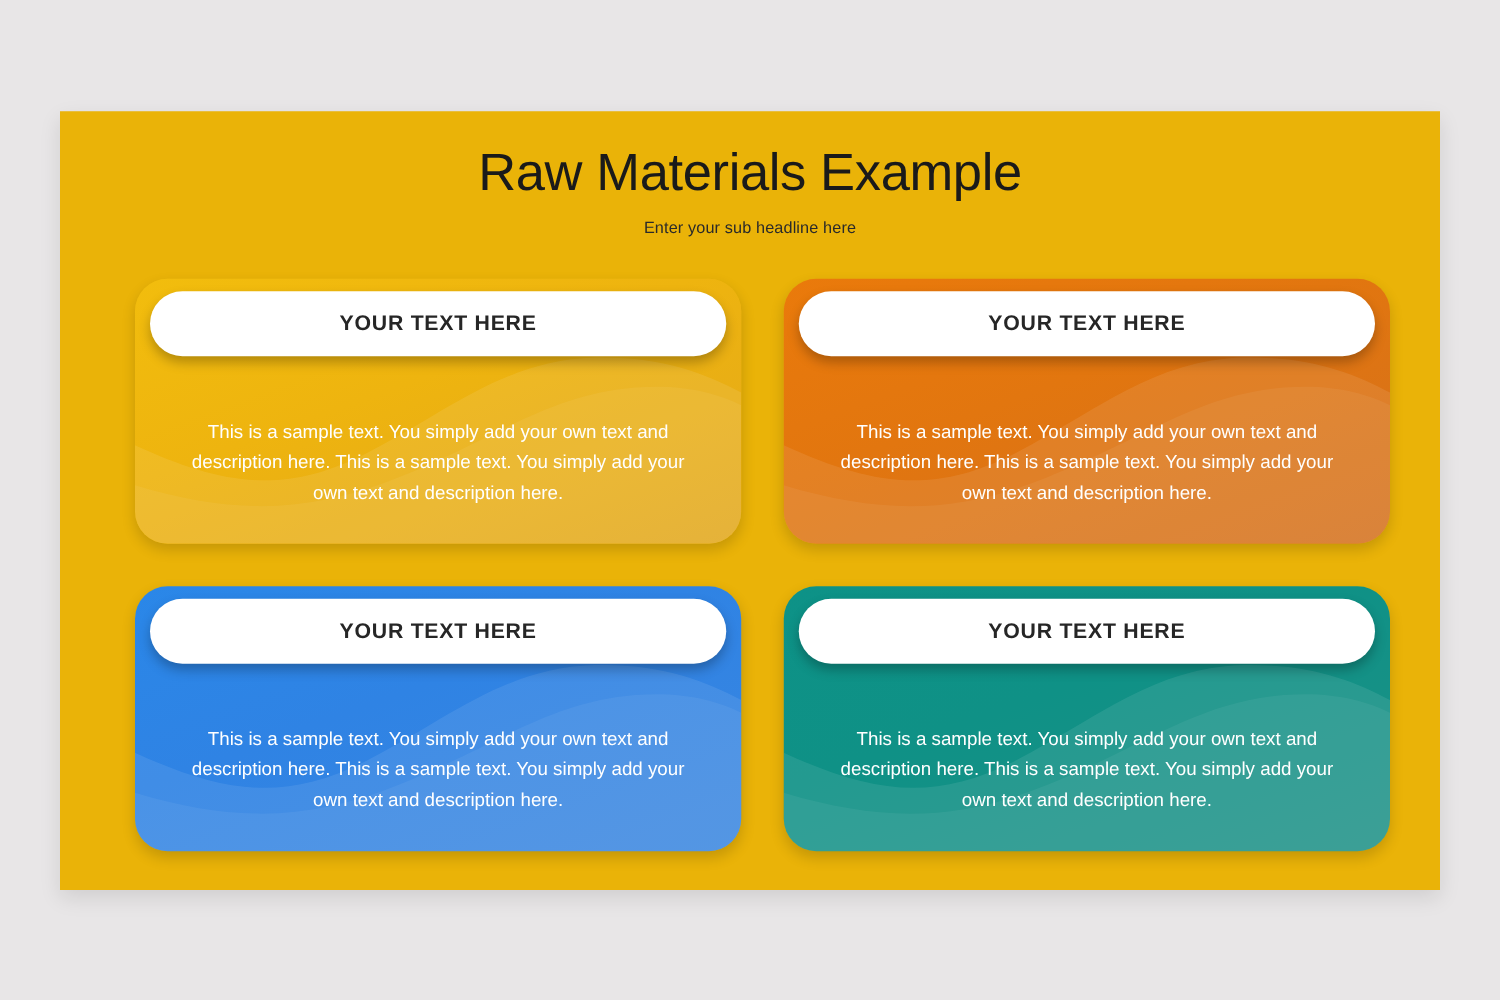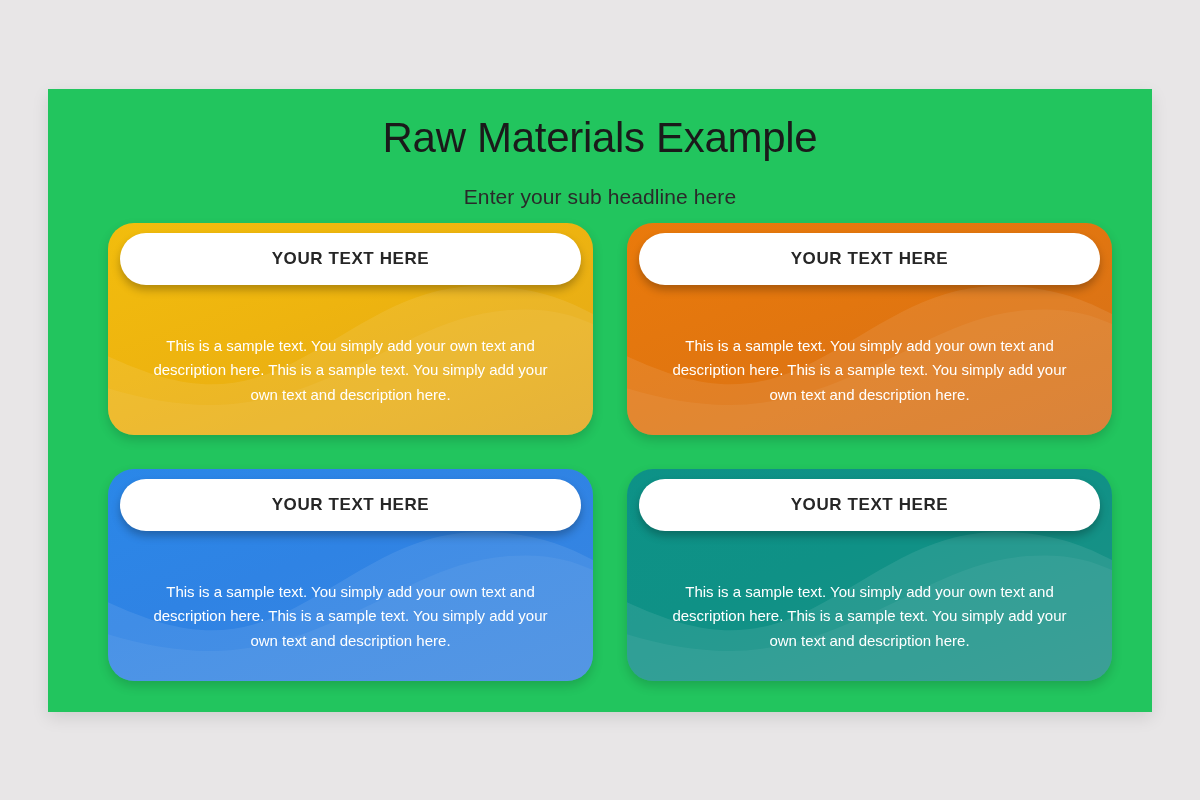--- a/index.html
+++ b/index.html
@@ -15,21 +15,21 @@
     overflow: hidden;
   }
 
   
   #slide {
     position: absolute;
     left: 48px;
     top: 89px;
     width: 1104px;
     height: 623px;
-    background: #22c55e;
+    background: #eab308;
     box-shadow: 0 6px 16px rgba(0,0,0,0.10);
   }
 
   
   #slide-header {
     position: absolute;
     left: 0;
     top: 0;
     width: 100%;
     text-align: center;
@@ -37,23 +37,23 @@
   #page-title {
     margin: 0;
     padding-top: 23px;
     font-size: 42px;
     font-weight: 400;
     letter-spacing: -0.3px;
     color: #1a1a1a;
     line-height: 1.22;
   }
   #page-subtitle {
-    margin: 12px;
+    margin: 1px;
     padding-top: 10px;
-    font-size: 21px;
+    font-size: 13px;
     font-weight: 400;
     color: #2a2a2a;
     letter-spacing: 0.1px;
   }
 
   
   #cards-grid {
     position: absolute;
     left: 60px;
     top: 134px;

